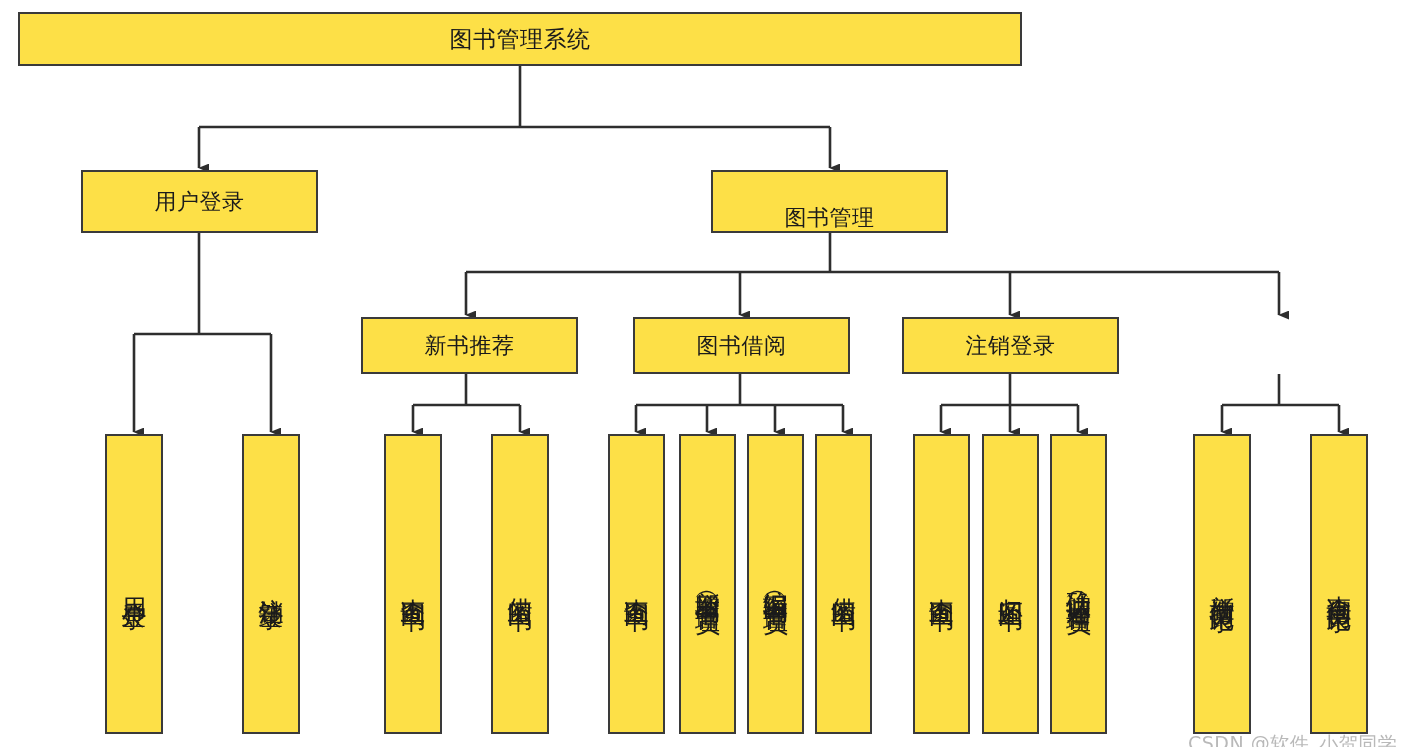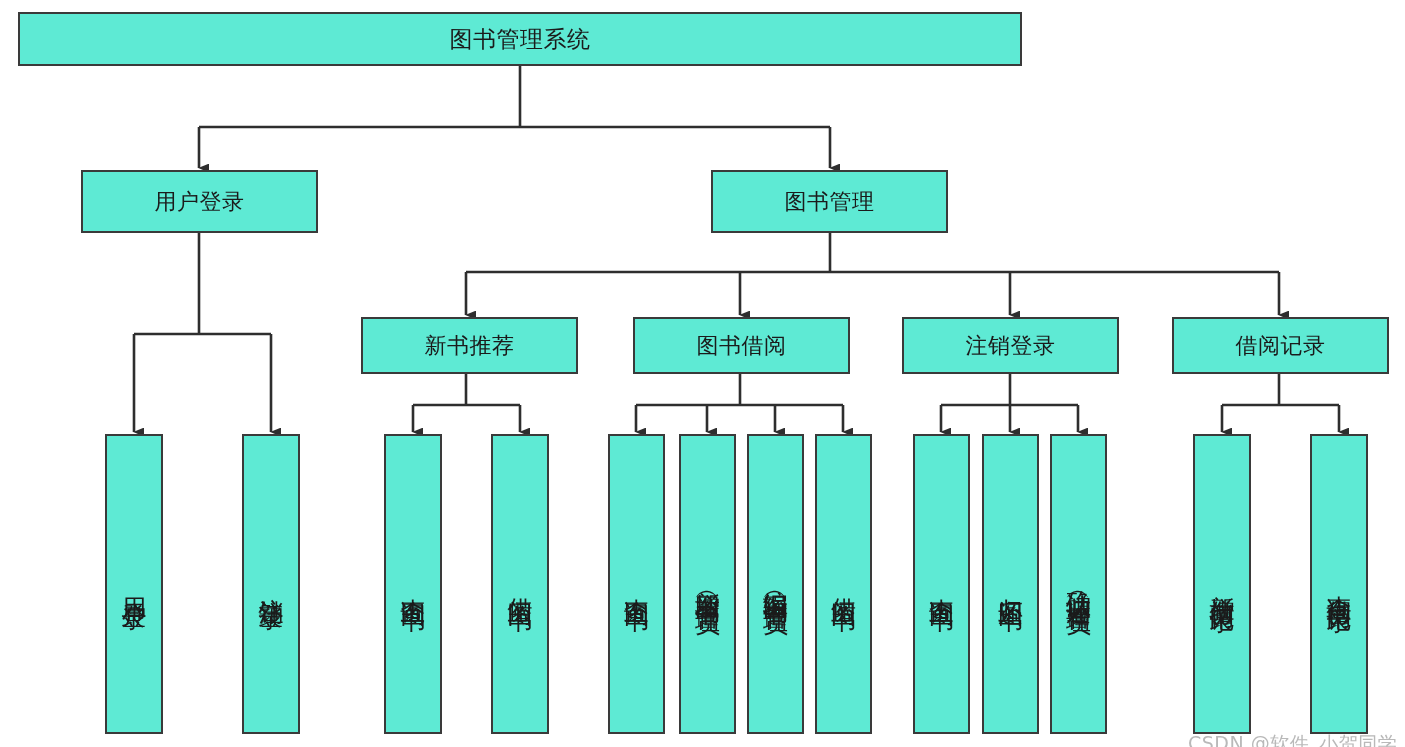--- a/index.html
+++ b/index.html
@@ -22,21 +22,21 @@
     position: absolute;
     left: 0;
     top: 0;
     width: 1405px;
     height: 747px;
   }
   .node {
     position: absolute;
     box-sizing: border-box;
     border: 2.5px solid #3a3a3a;
-    background: #5eead4;
+    background: #fde047;
     display: flex;
     align-items: center;
     justify-content: center;
     color: #1b1b1b;
     text-align: center;
     line-height: 1.25;
   }
   .node-h {
     font-size: 22px;
     letter-spacing: 0.5px;
@@ -127,39 +127,36 @@
   </svg>
 
   <div class="node node-h node-root" style="left:18px; top:12px; width:1004px; height:54px;">
     <span>图书管理系统</span>
   </div>
 
   <div class="node node-h" style="left:81px; top:170px; width:237px; height:63px;">
     <span>用户登录</span>
   </div>
 
-  <div class="node node-h" style="left:711px; top:170px; width:237px; height:63px;">
+  <div class="node node-h" style="left:711px; top:170px; width:237px; height:63px;align-items:flex-end;">
     <span>图书管理</span>
   </div>
 
   <div class="node node-h" style="left:361px; top:317px; width:217px; height:57px;">
     <span>新书推荐</span>
   </div>
 
   <div class="node node-h" style="left:633px; top:317px; width:217px; height:57px;">
     <span>图书借阅</span>
   </div>
 
   <div class="node node-h" style="left:902px; top:317px; width:217px; height:57px;">
     <span>注销登录</span>
   </div>
 
-  <div class="node node-h" style="left:1172px; top:317px; width:217px; height:57px;">
-    <span>借阅记录</span>
-  </div>
 
   <div class="node node-v" style="left:105px; top:434px; width:58px; height:300px;">
     <span class="vtext">用户登录</span>
   </div>
   <div class="node node-v" style="left:242px; top:434px; width:58px; height:300px;">
     <span class="vtext">注销登录</span>
   </div>
 
   <div class="node node-v" style="left:384px; top:434px; width:58px; height:300px;">
     <span class="vtext">查询图书</span>

